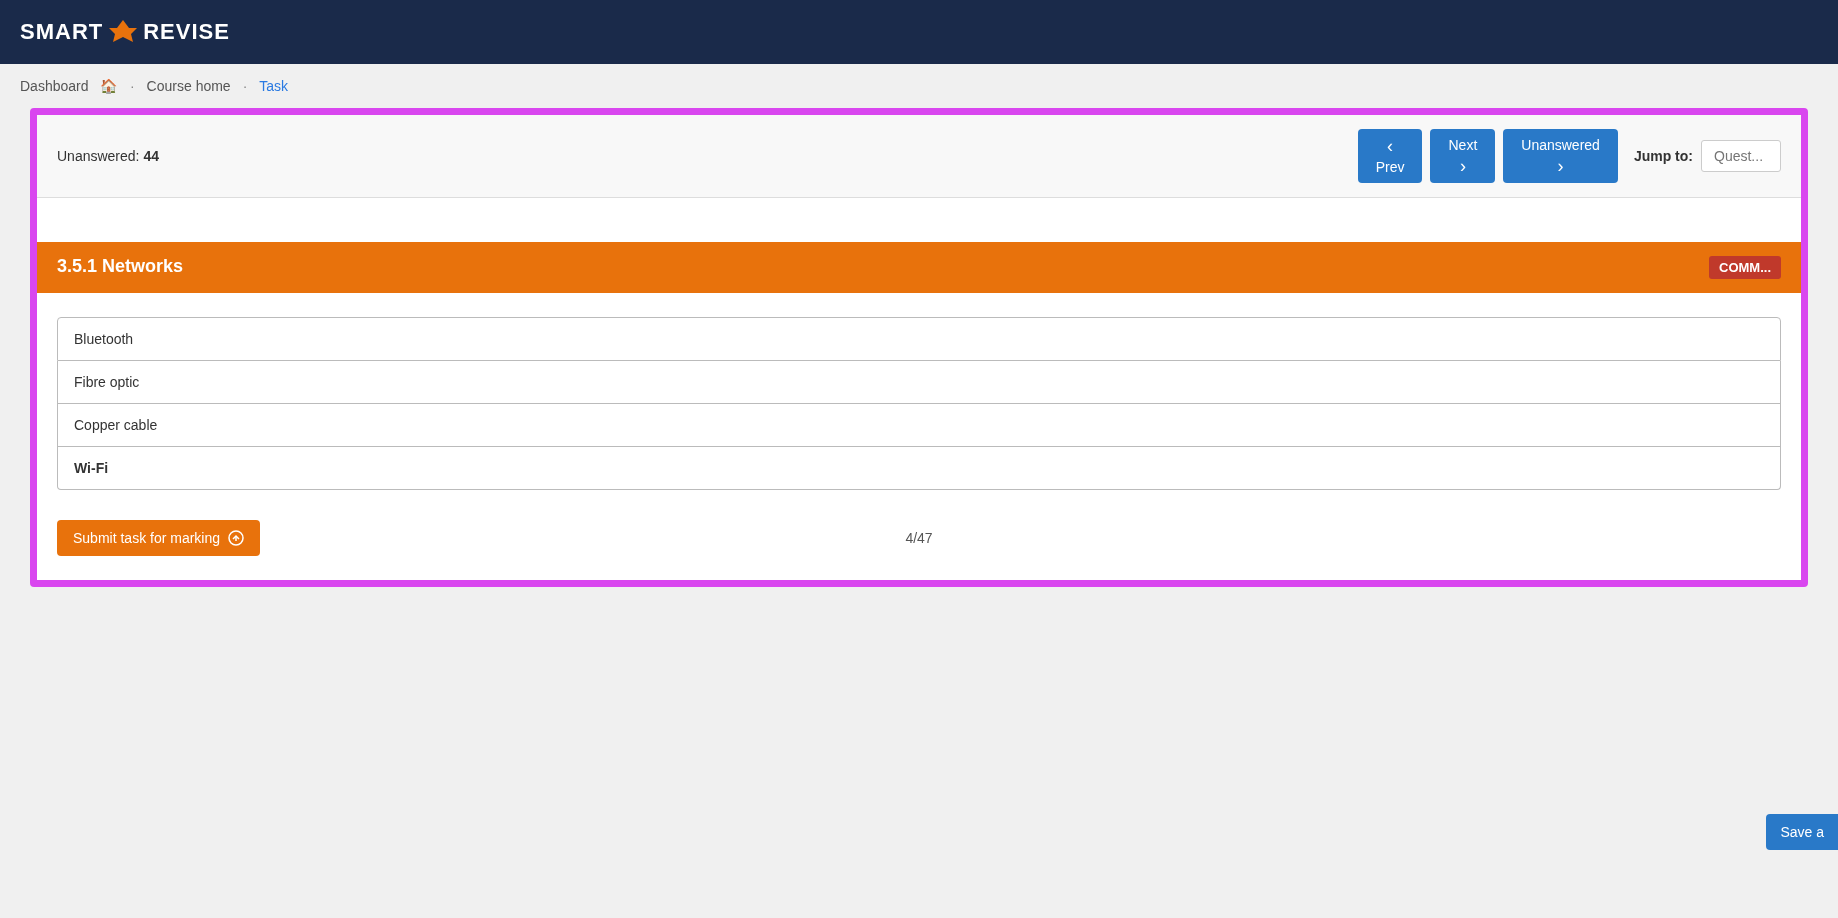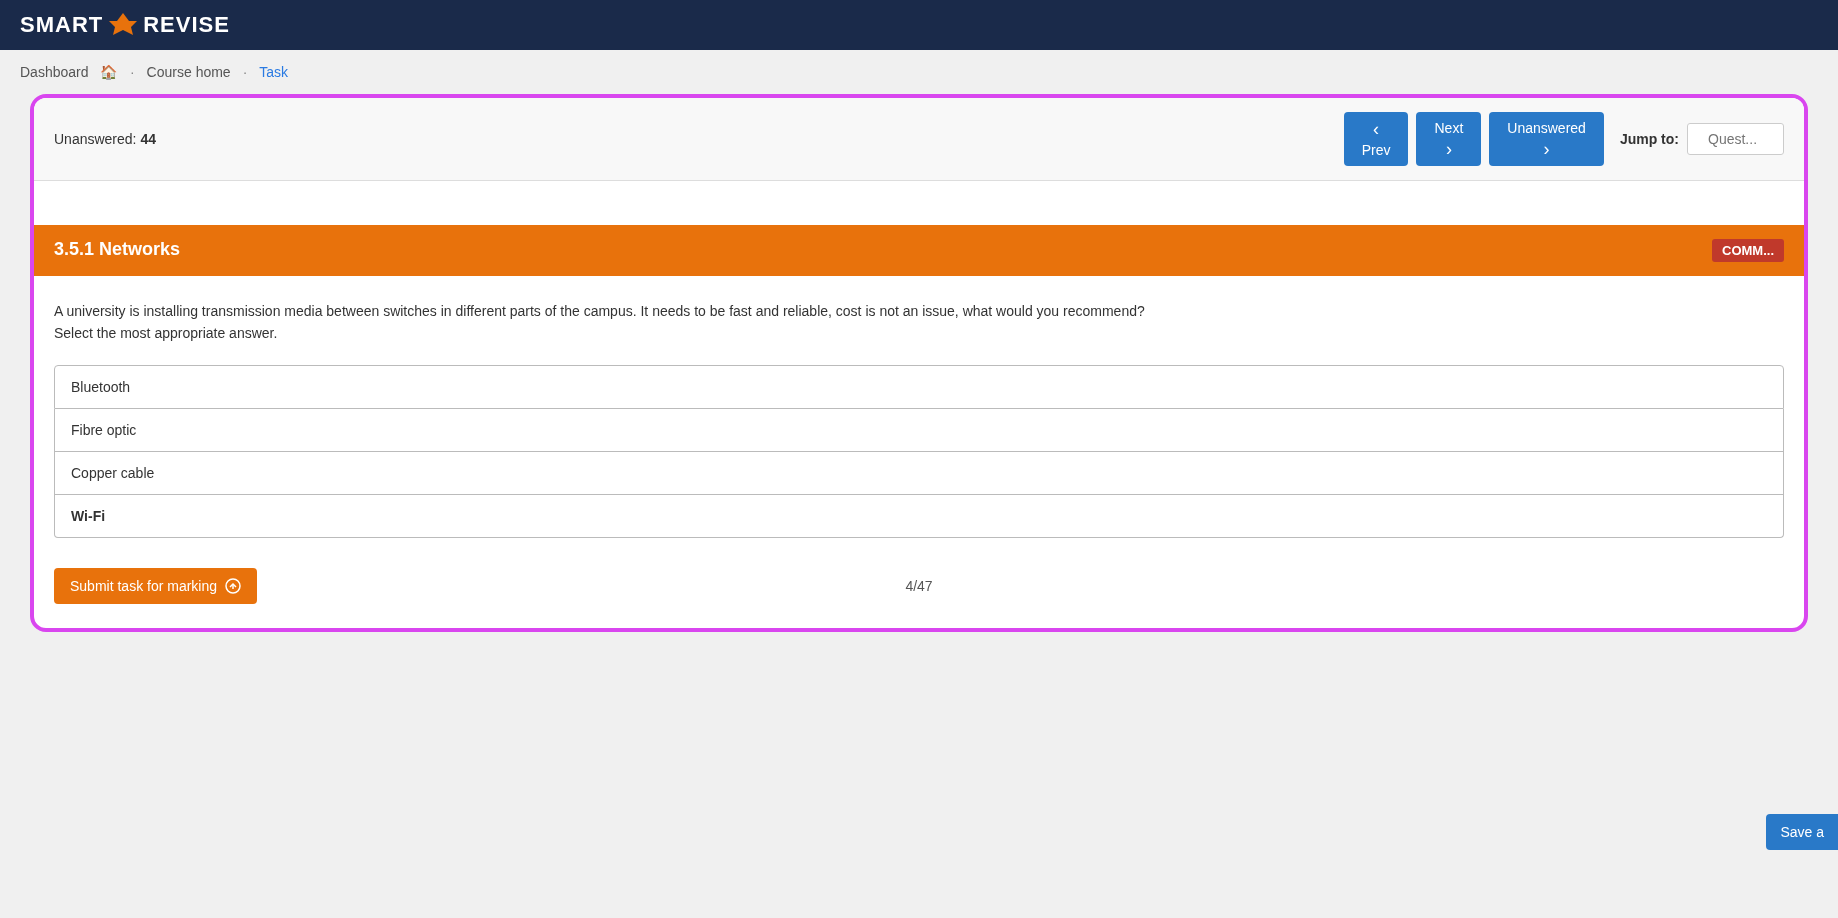--- a/index.html
+++ b/index.html
@@ -8,21 +8,21 @@
       background: #f0f0f0;
       min-height: 918px;
       overflow-x: hidden;
     }
 
     .top-bar {
       background: #1a2a4a;
       padding: 10px 20px;
       display: flex;
       align-items: center;
-      height: 50px;
+      height: 64px;
     }
 
     .logo {
       display: flex;
       align-items: center;
       gap: 6px;
     }
 
     .logo-text {
       color: white;
@@ -56,22 +56,22 @@
       text-decoration: none;
     }
 
     .breadcrumb-separator {
       color: #888;
     }
 
     .main-container {
       margin: 0 30px;
       background: white;
-      border: 4px solid #d946ef;
-      border-radius: 16px;
+      border: 7px solid #d946ef;
+      border-radius: 4px;
       overflow: hidden;
     }
 
     .question-header {
       display: flex;
       align-items: center;
       justify-content: space-between;
       padding: 14px 20px;
       background: #f8f8f8;
       border-bottom: 1px solid #ddd;
@@ -113,23 +113,23 @@
     .jump-to-label {
       font-size: 14px;
       color: #333;
       font-weight: 600;
       margin-left: 8px;
     }
 
     .quest-input {
       border: 1px solid #ccc;
       border-radius: 3px;
-      padding: 7px 20px;
-      font-size: 14px;
-      width: 97px;
+      padding: 7px 12px;
+      font-size: 14px;
+      width: 80px;
       color: #555;
     }
 
     .topic-banner {
       background: #e8720c;
       padding: 14px 20px;
       display: flex;
       align-items: flex-start;
       justify-content: space-between;
       margin-top: 44px;
@@ -275,24 +275,20 @@
       <input class="quest-input" type="text" placeholder="Quest..." style="">
     </div>
   </div>
 
   <div class="topic-banner">
     <span class="topic-title">3.5.1 Networks</span>
     <span class="comm-badge">COMM...</span>
   </div>
 
   <div class="question-body">
-    <div class="question-text">
-      <span>A university is installing transmission media between switches in different parts of the campus. It needs to be fast and reliable, cost is not an issue, what would you recommend?</span><br>
-      <span>Select the most appropriate answer.</span>
-    </div>
 
     <div id="options-container">
 
     <div class="answer-option">Bluetooth</div>
         <div class="answer-option">Fibre optic</div>
         <div class="answer-option">Copper cable</div>
         <div class="answer-option">Wi-Fi</div>
       </div>
   </div>
 

